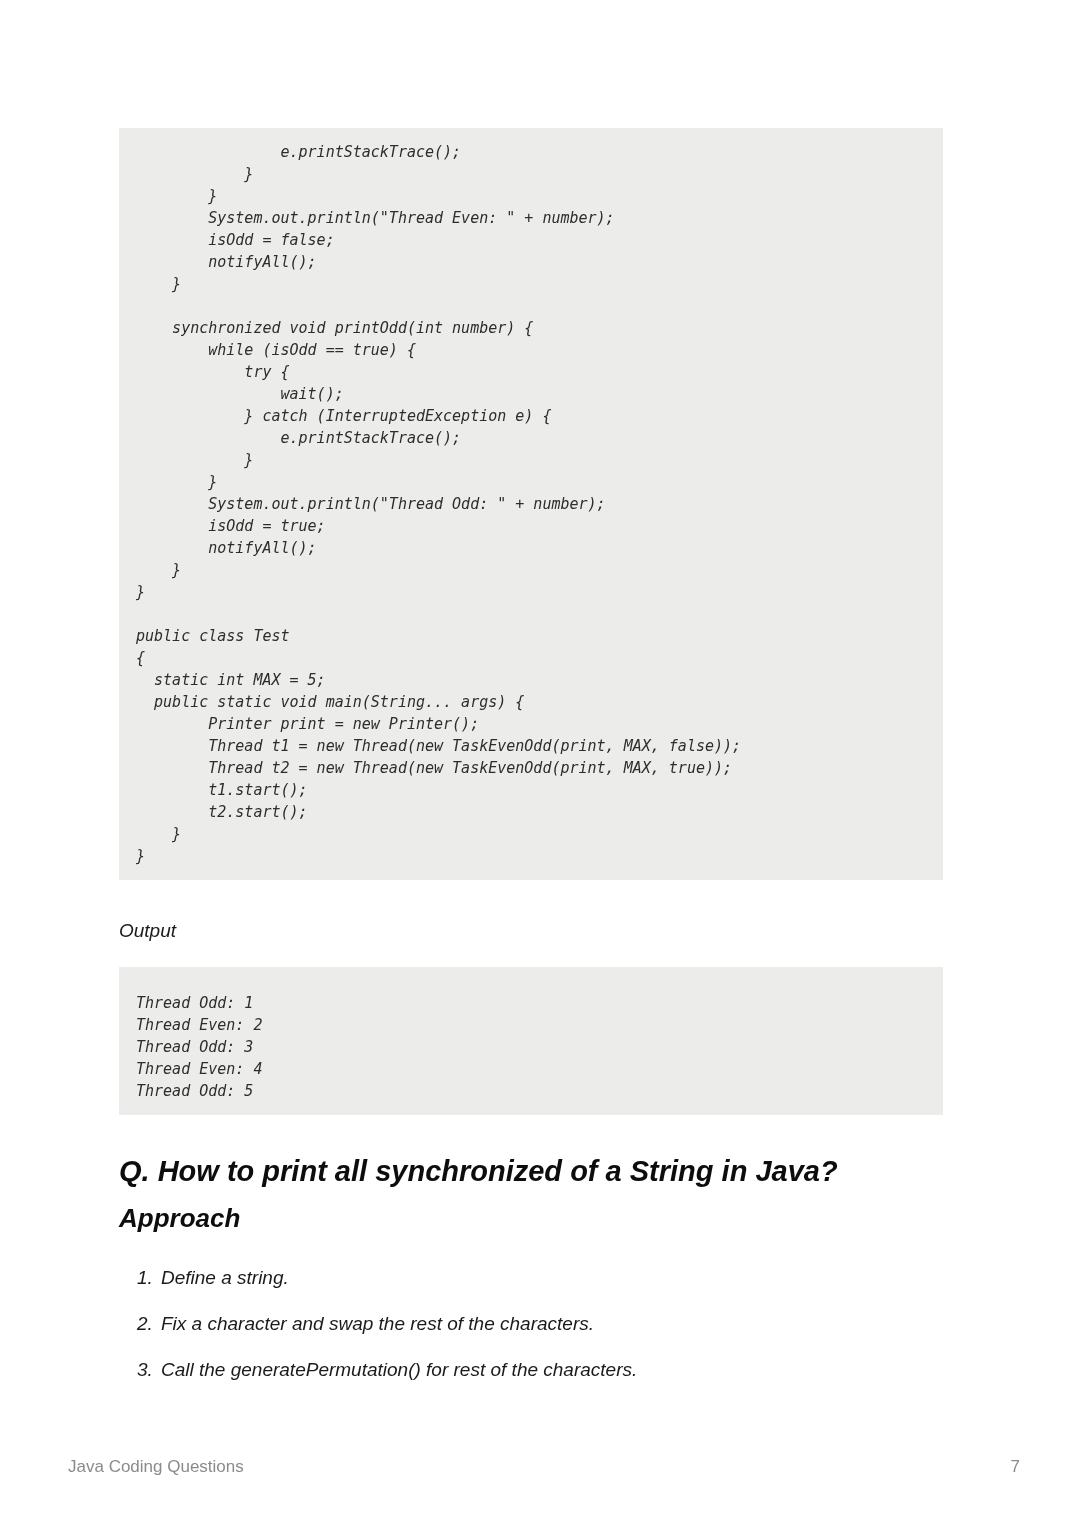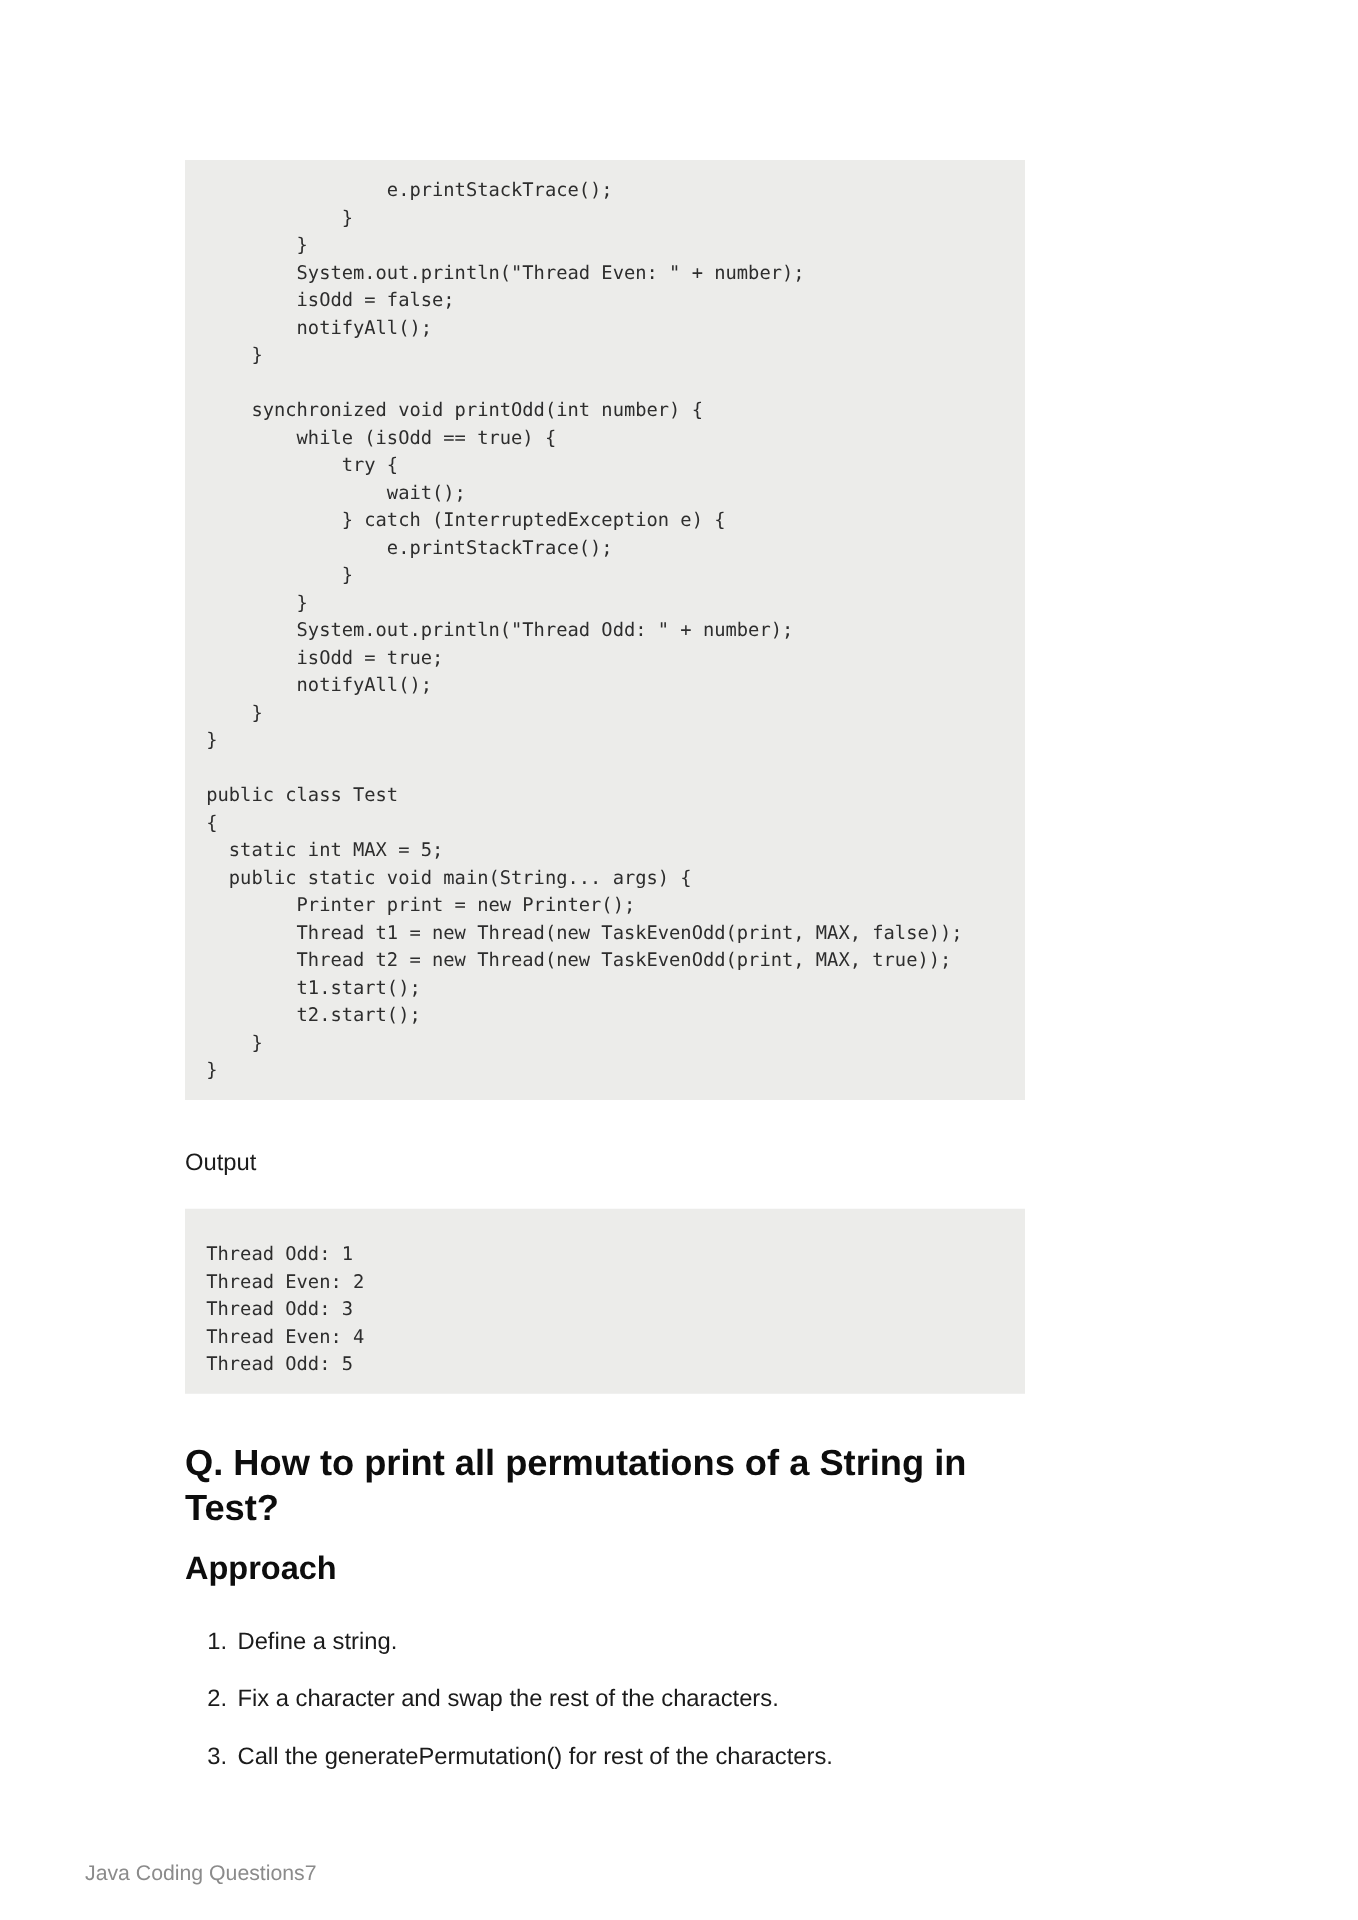--- a/index.html
+++ b/index.html
@@ -10,23 +10,24 @@
   body {
     width: 1086px;
     height: 1536px;
     position: relative;
     font-family: "Liberation Sans", sans-serif;
     color: #1b1b1b;
     overflow: hidden;
   }
   .content {
     position: absolute;
-    left: 148px;
+    left: 119px;
     top: 128px;
-    width: 672px;
+    width: 824px;
+    font-style: italic;
   }
   pre.codeblock {
     margin: 0;
     background: #ececea;
     color: #2d2d2d;
     font-family: "DejaVu Sans Mono", monospace;
     font-size: 15px;
     line-height: 22px;
     white-space: pre;
     padding: 13px 12px 13px 17px;
@@ -66,23 +67,23 @@
   ol.steps li {
     margin-bottom: 20px;
     padding-left: 3px;
   }
   .footer {
     position: absolute;
     left: 68px;
     right: 66px;
     top: 1457px;
     display: flex;
+    justify-content: space-between;
     font-size: 17px;
     color: #8b8b8b;
-    margin-top: 32px;
   }
 </style>
 </head>
 <body>
 
 <div class="content">
 
   <pre class="codeblock">                e.printStackTrace();
             }
         }
@@ -118,21 +119,21 @@
 }</pre>
 
   <div class="output-label">Output</div>
 
   <pre class="codeblock outputblock">Thread Odd: 1
 Thread Even: 2
 Thread Odd: 3
 Thread Even: 4
 Thread Odd: 5</pre>
 
-  <h2 class="question">Q. How to print all permutations of a String in Test?</h2>
+  <h2 class="question">Q. How to print all synchronized of a String in Java?</h2>
 
   <h3 class="approach">Approach</h3>
 
   <ol class="steps">
     <li>Define a string.</li>
     <li>Fix a character and swap the rest of the characters.</li>
     <li>Call the generatePermutation() for rest of the characters.</li>
   </ol>
 
 </div>

